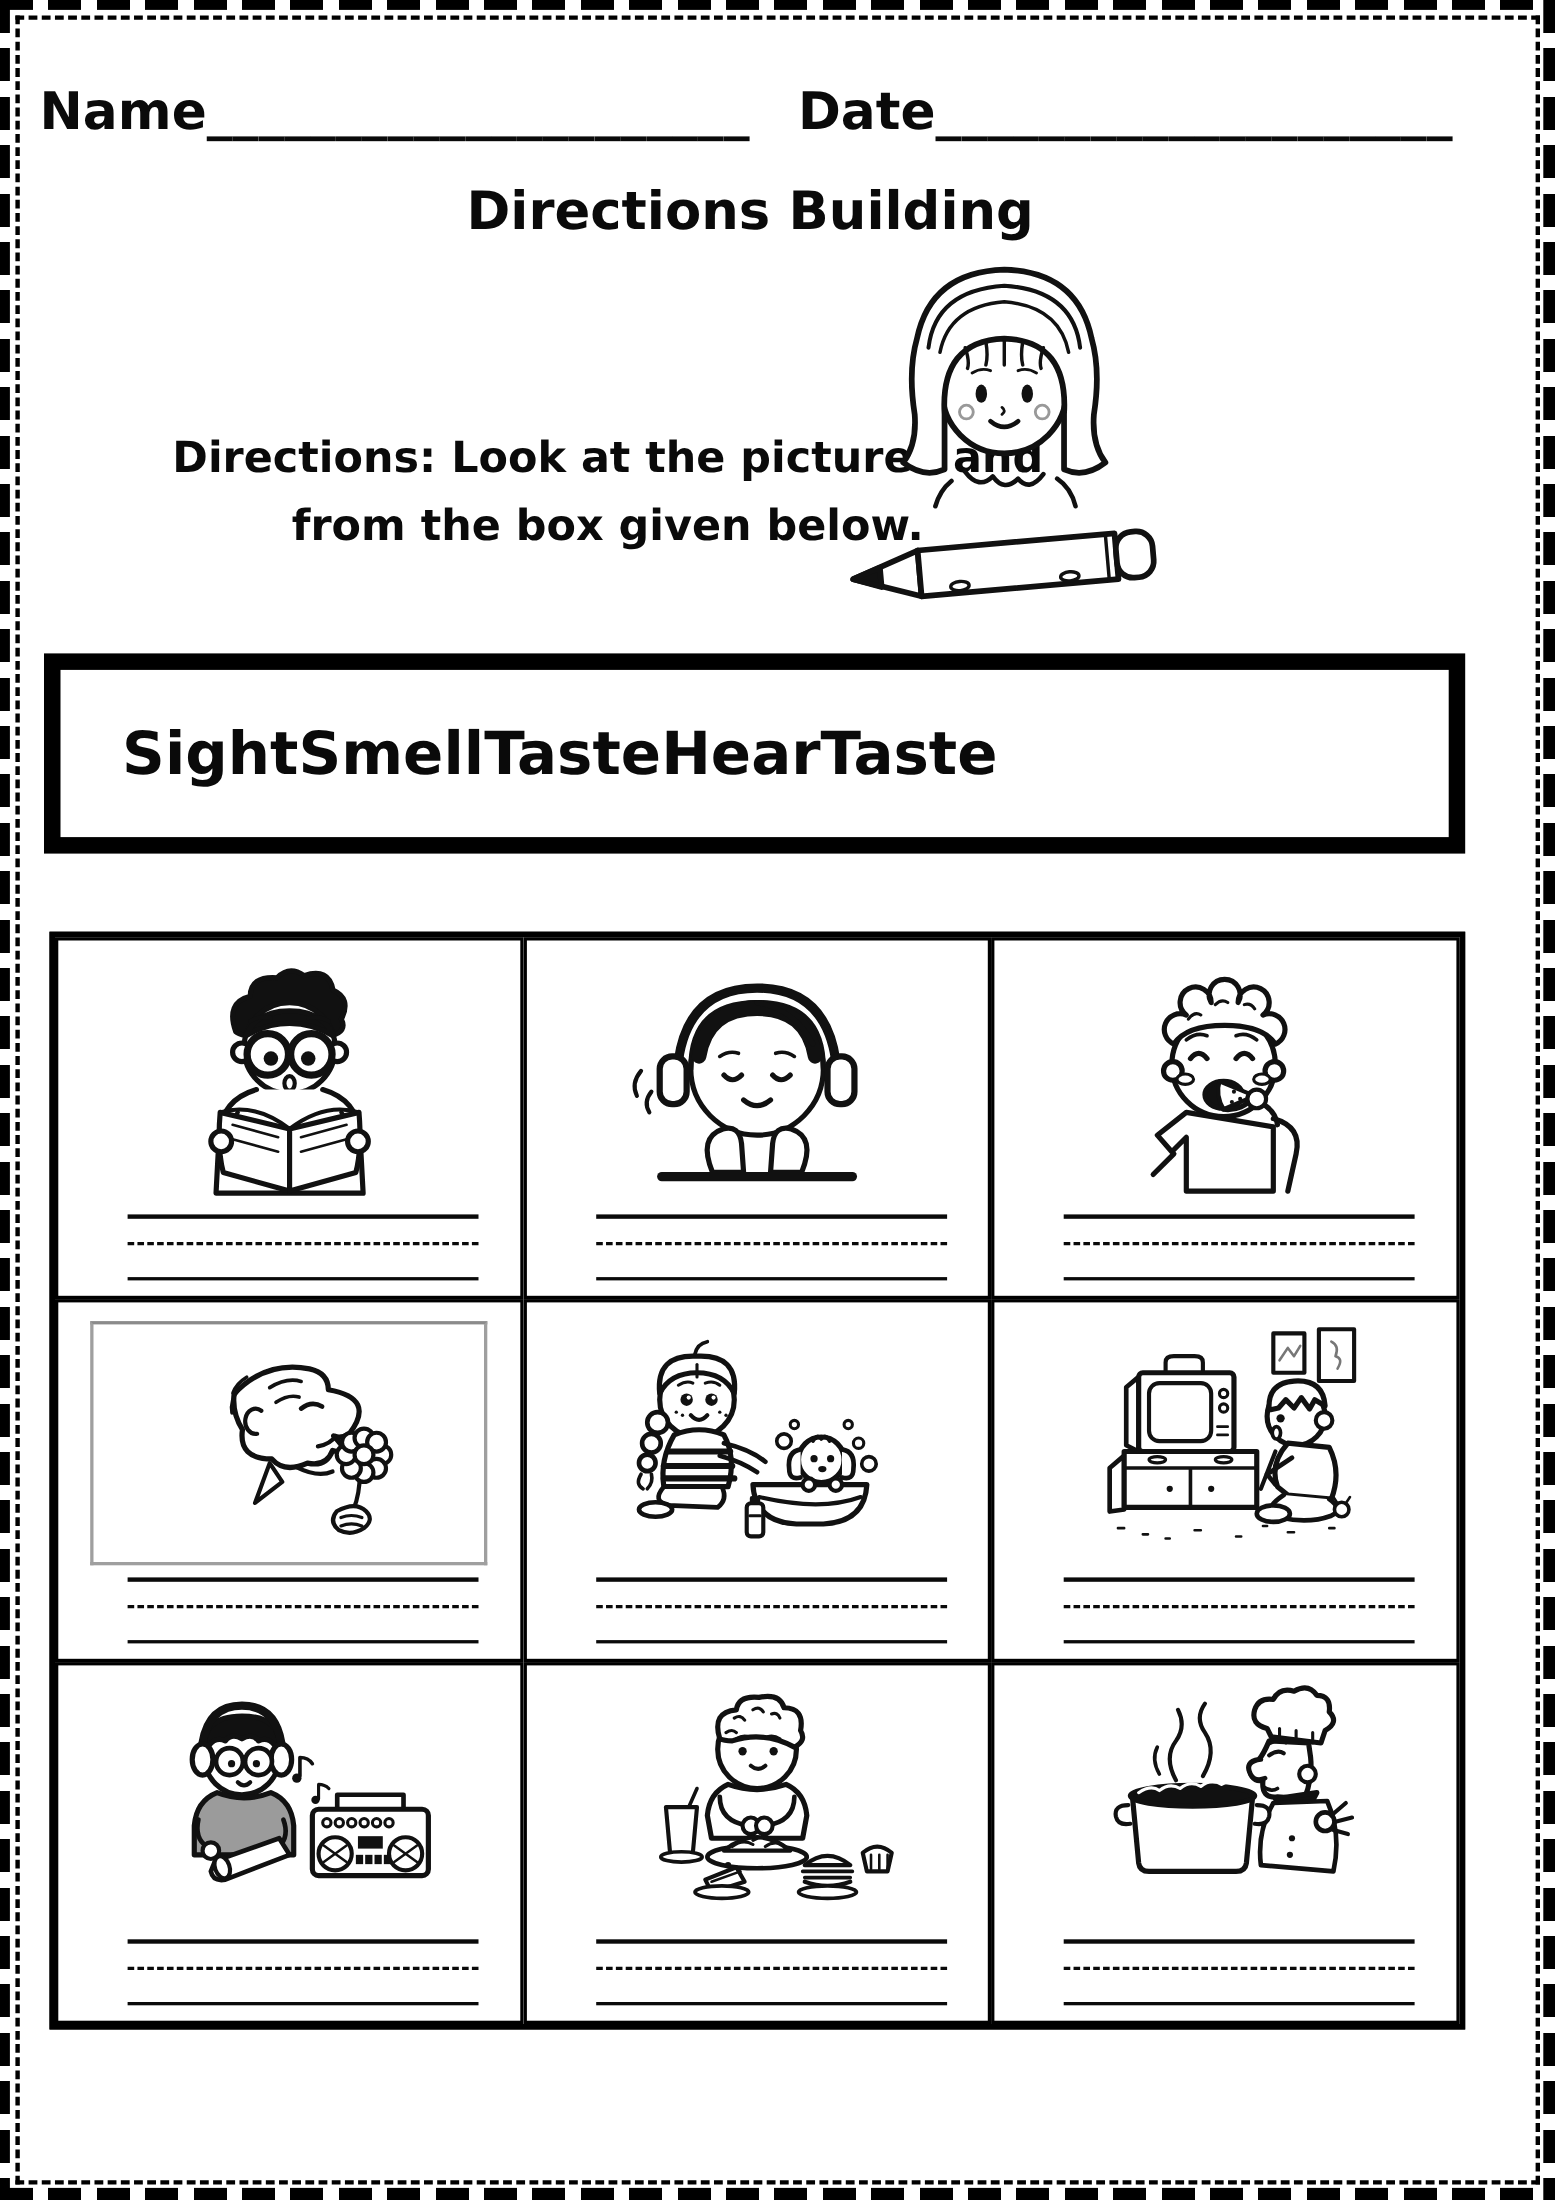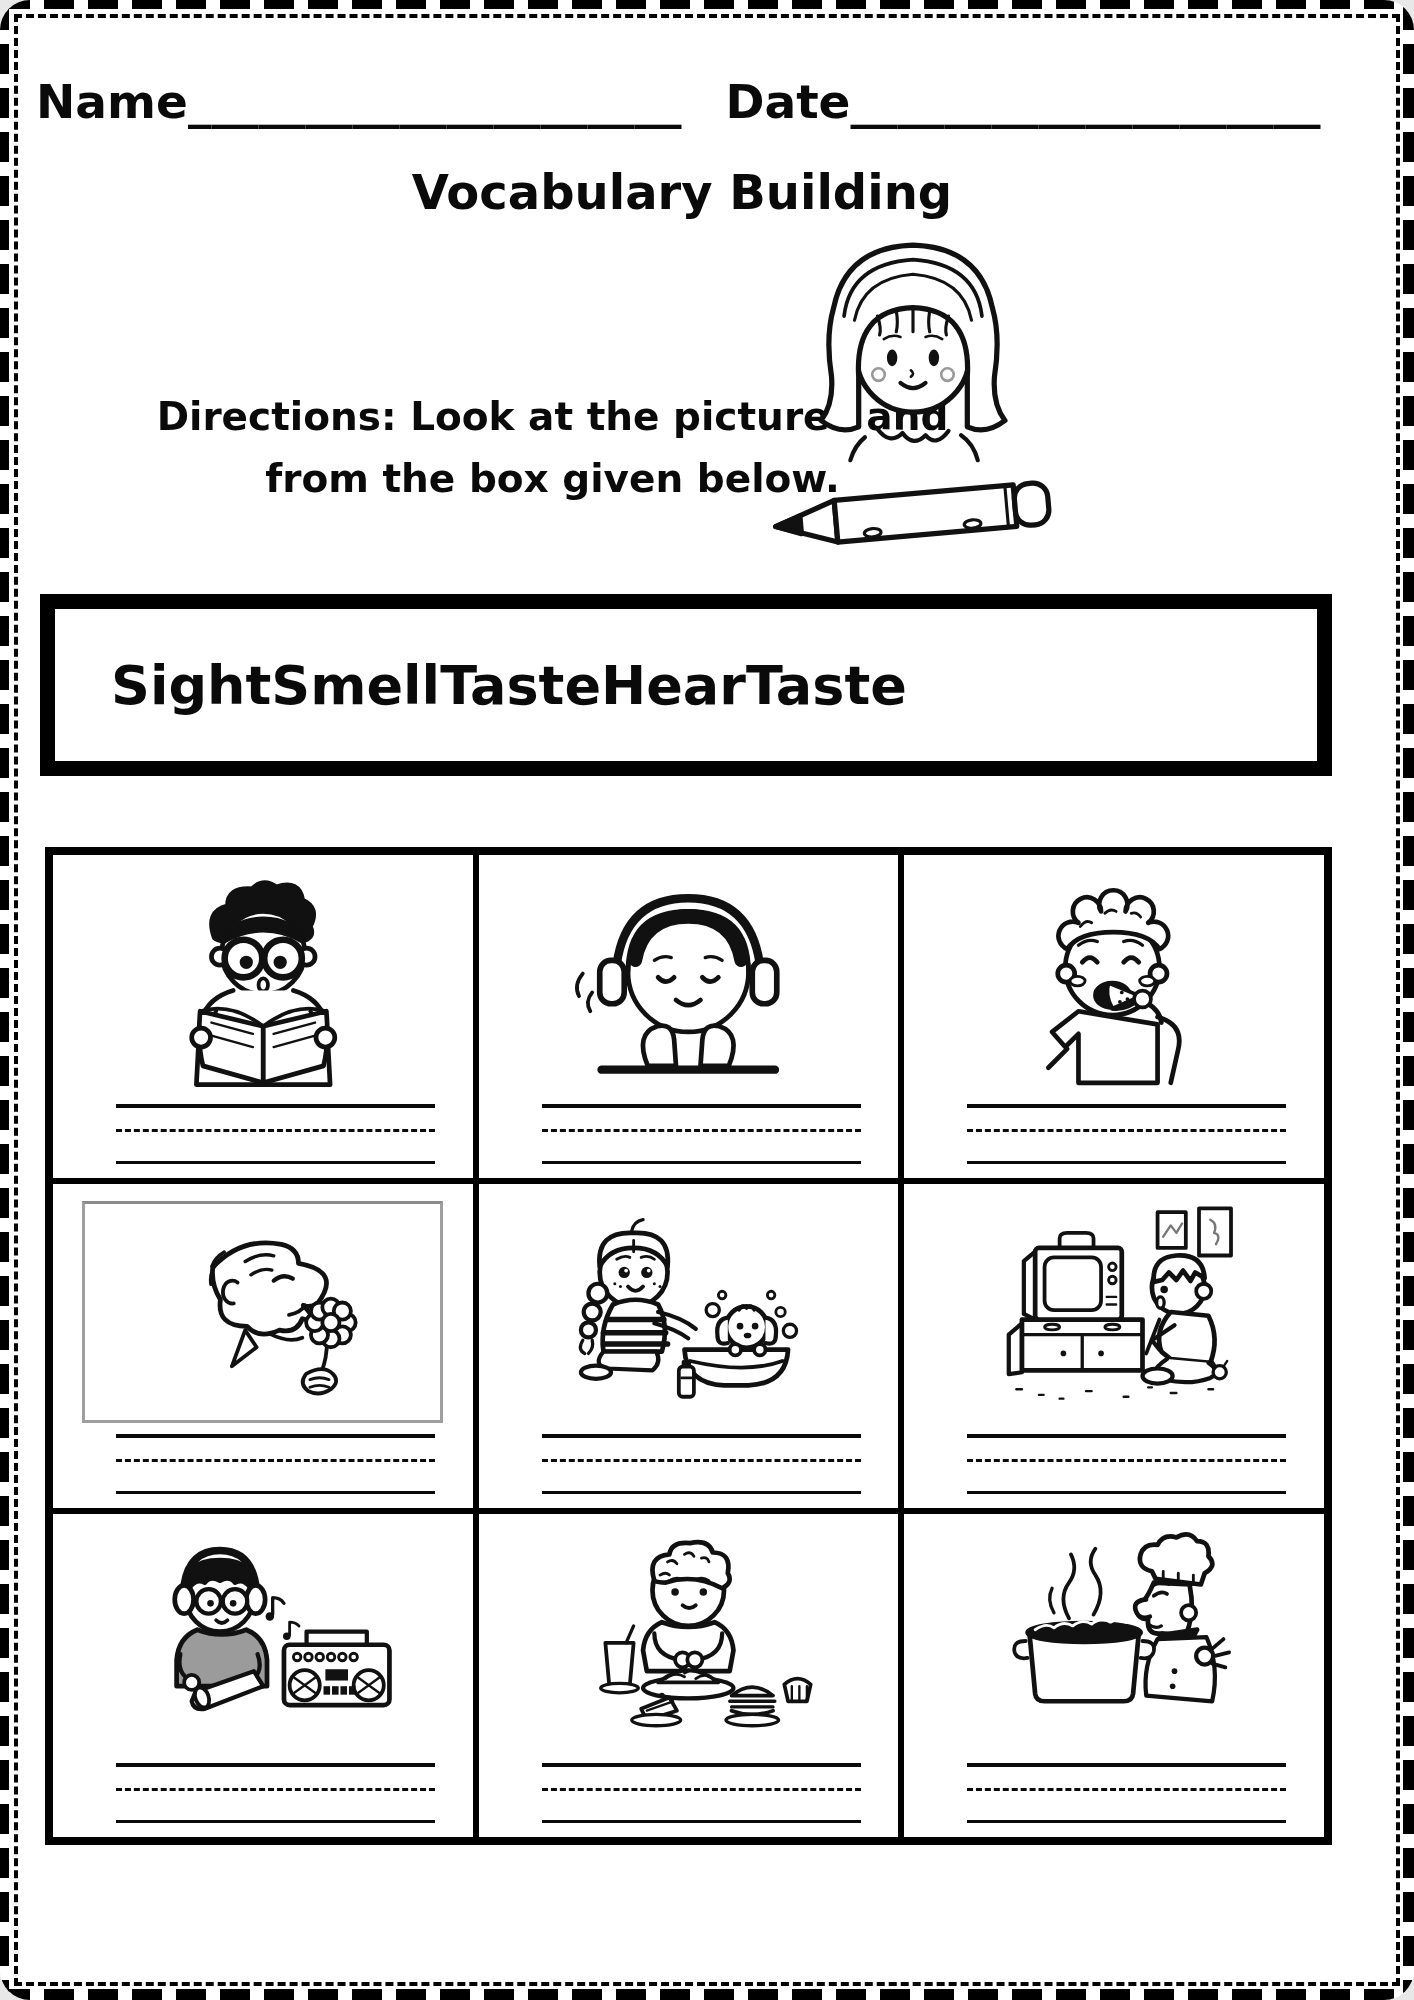--- a/index.html
+++ b/index.html
@@ -1,17 +1,17 @@
 <!DOCTYPE html>
 <html><head>
 <meta charset="utf-8">
 <style>
   html,body{margin:0;padding:0;background:#e8e8e8;}
   .page{position:relative;width:1414px;height:2000px;background:#fff;margin:0 auto;
-        font-family:"DejaVu Sans", sans-serif;color:#0a0a0a;overflow:hidden;border-radius:30px;}
+        font-family:"DejaVu Sans", sans-serif;color:#0a0a0a;overflow:hidden;}
   
   .bo{position:absolute;}
   .bo-top{top:0;left:0;right:0;height:9px;background:repeating-linear-gradient(90deg,#000 0 30px,#fff 30px 44px);}
   .bo-bottom{bottom:0;left:0;right:0;height:11px;background:repeating-linear-gradient(90deg,#000 0 30px,#fff 30px 44px);}
   .bo-left{top:0;bottom:0;left:0;width:9px;background:repeating-linear-gradient(180deg,#000 0 30px,#fff 30px 44px);}
   .bo-right{top:0;bottom:0;right:0;width:11px;background:repeating-linear-gradient(180deg,#000 0 30px,#fff 30px 44px);}
   .inner-border{position:absolute;inset:14px;border:4px dashed #000;pointer-events:none;}
 
   .name-row{position:absolute;top:74px;left:36px;right:40px;white-space:nowrap;
             font-weight:bold;font-size:47px;}
@@ -59,21 +59,21 @@
   <div class="bo bo-top"></div>
   <div class="bo bo-bottom"></div>
   <div class="bo bo-left"></div>
   <div class="bo bo-right"></div>
   <div class="inner-border"></div>
 
   <div class="name-row">
     <span>Name</span><span class="blank">_____________________</span><span class="date-lbl">Date</span><span class="blank">____________________</span>
   </div>
 
-  <div class="title">Vocabulary Building</div>
+  <div class="title">Directions Building</div>
 
   <div class="directions">
     <div>Directions: Look at the pictures and</div>
     <div>from the box given below.</div>
   </div>
 
   <div class="girl-clip">
     <svg viewBox="0 0 320 360" width="336" height="376">
       <g class="ink">
         <circle class="fw" cx="160" cy="130" r="54"></circle>

